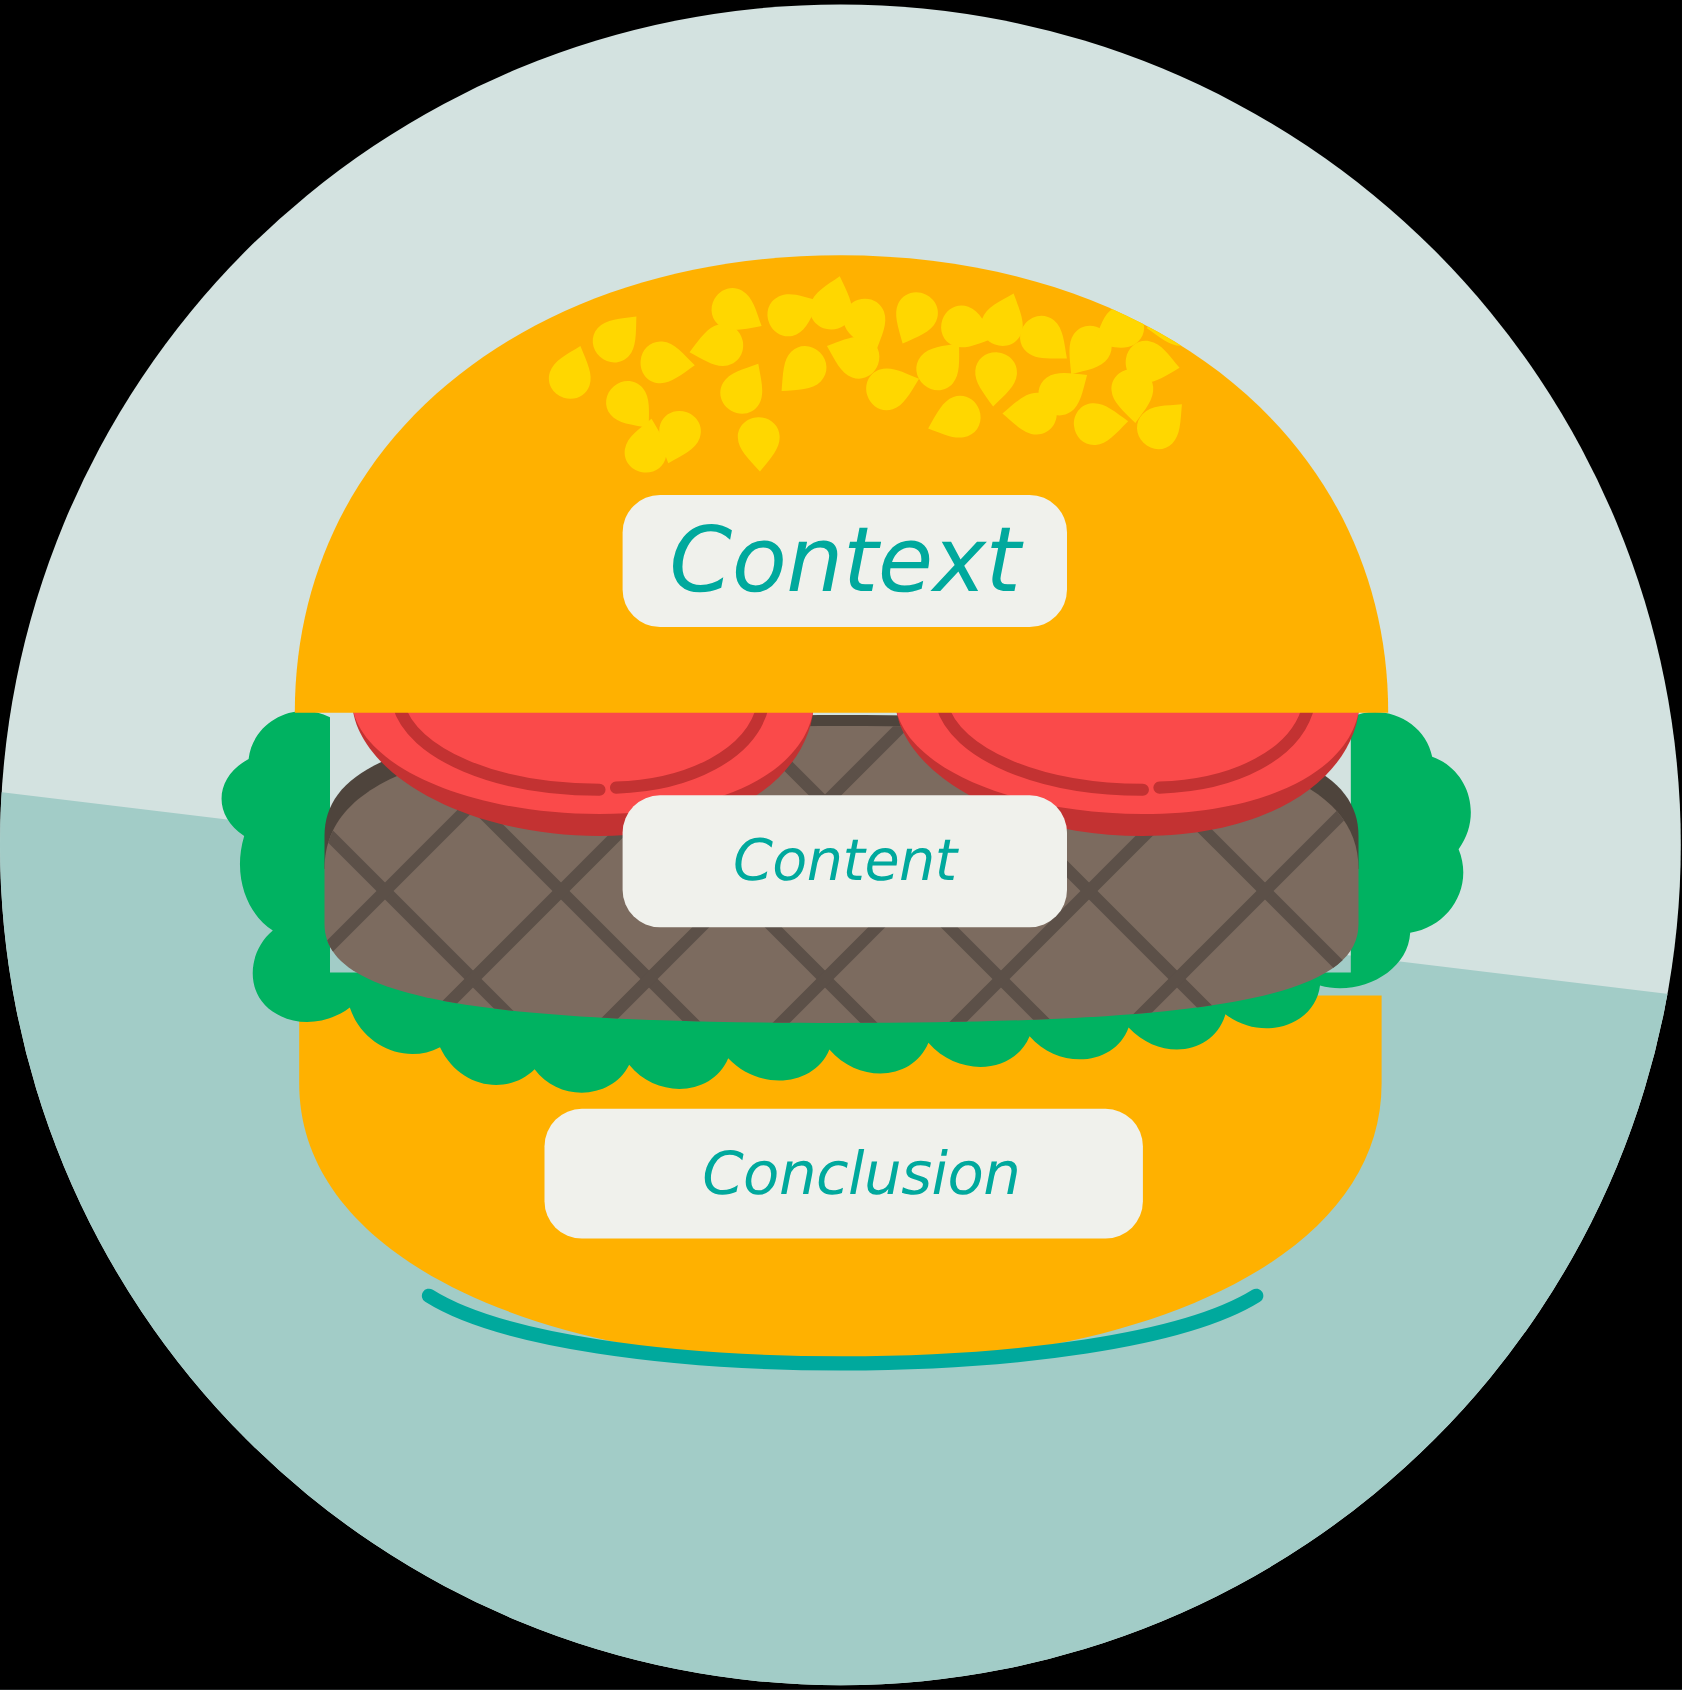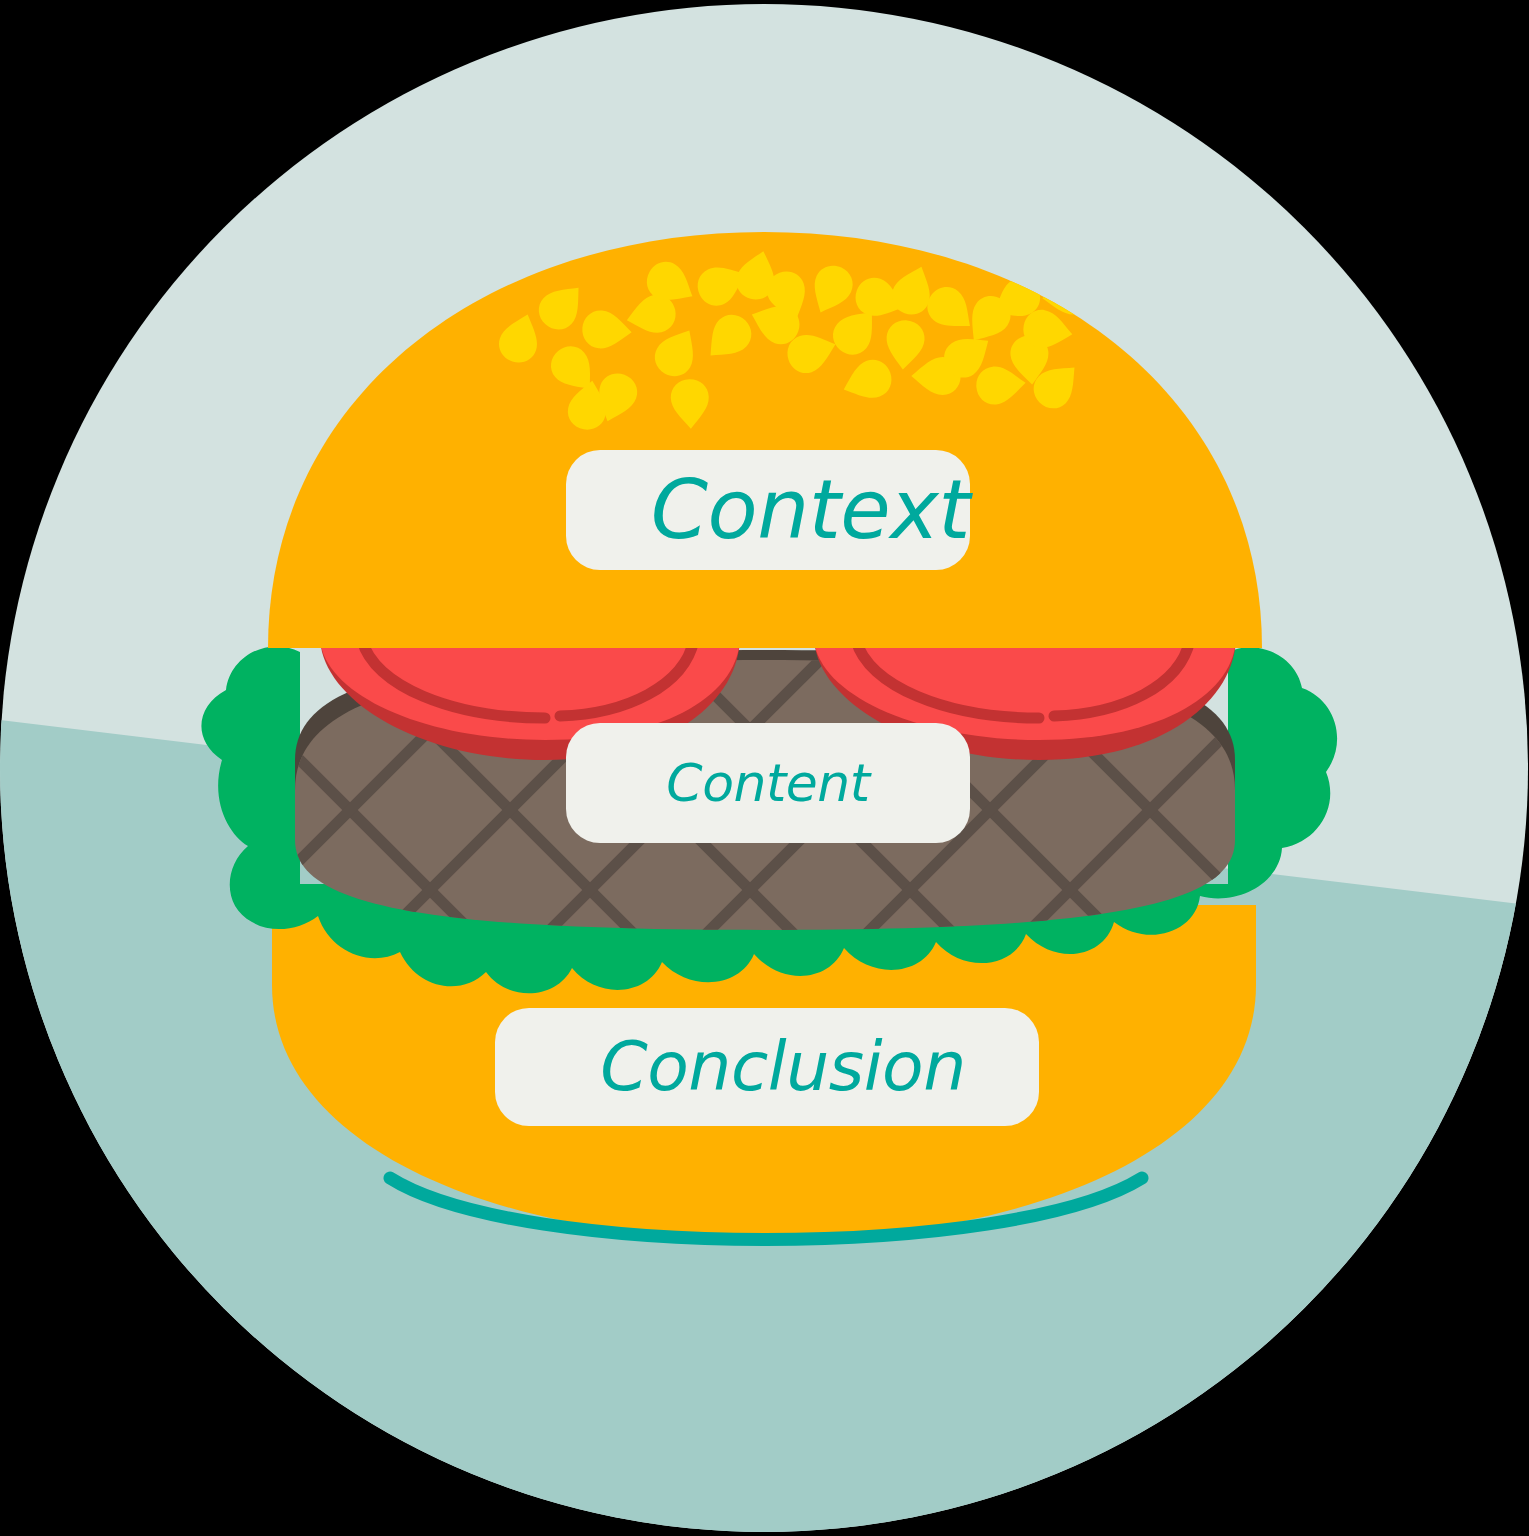--- a/index.html
+++ b/index.html
@@ -42,41 +42,40 @@
     color: #00A99D;
     line-height: 1;
     letter-spacing: -0.5px;
   }
   #chip-context {
     left: 566px;
     top: 450px;
     width: 404px;
     height: 120px;
     border-radius: 34px;
-    justify-content: flex-end;
   }
   #chip-context .chip-text { font-size: 82px; }
 
   #chip-content {
     left: 566px;
     top: 723px;
     width: 404px;
     height: 120px;
     border-radius: 34px;
   }
   #chip-content .chip-text { font-size: 52px; }
 
   #chip-conclusion {
     left: 495px;
     top: 1008px;
     width: 544px;
     height: 118px;
     border-radius: 34px;
   }
-  #chip-conclusion .chip-text { font-size: 68px; margin-left: 32px; }
+  #chip-conclusion .chip-text { font-size: 54px; margin-left: 32px; }
 </style>
 </head>
 <body>
 
 <div id="stage">
 
   <svg id="burger-svg" viewBox="0 0 1529 1536">
     <defs>
 
       <clipPath id="badge-clip">

